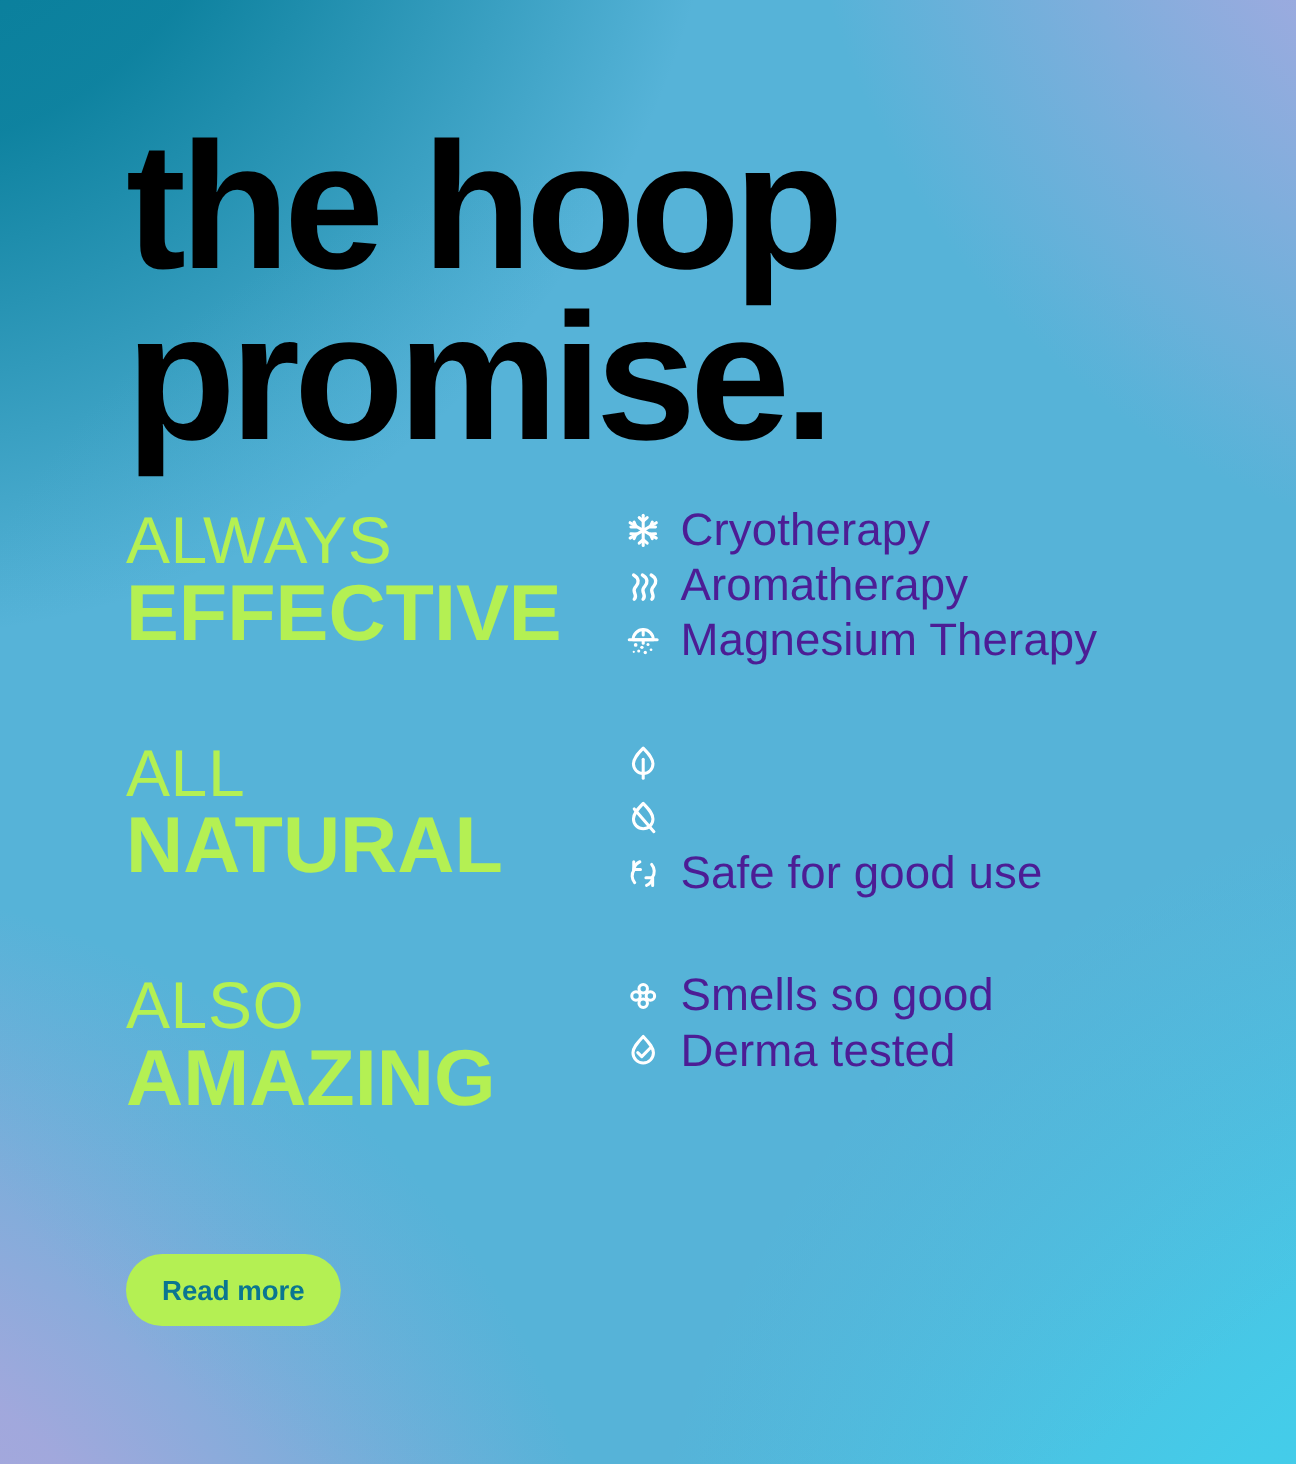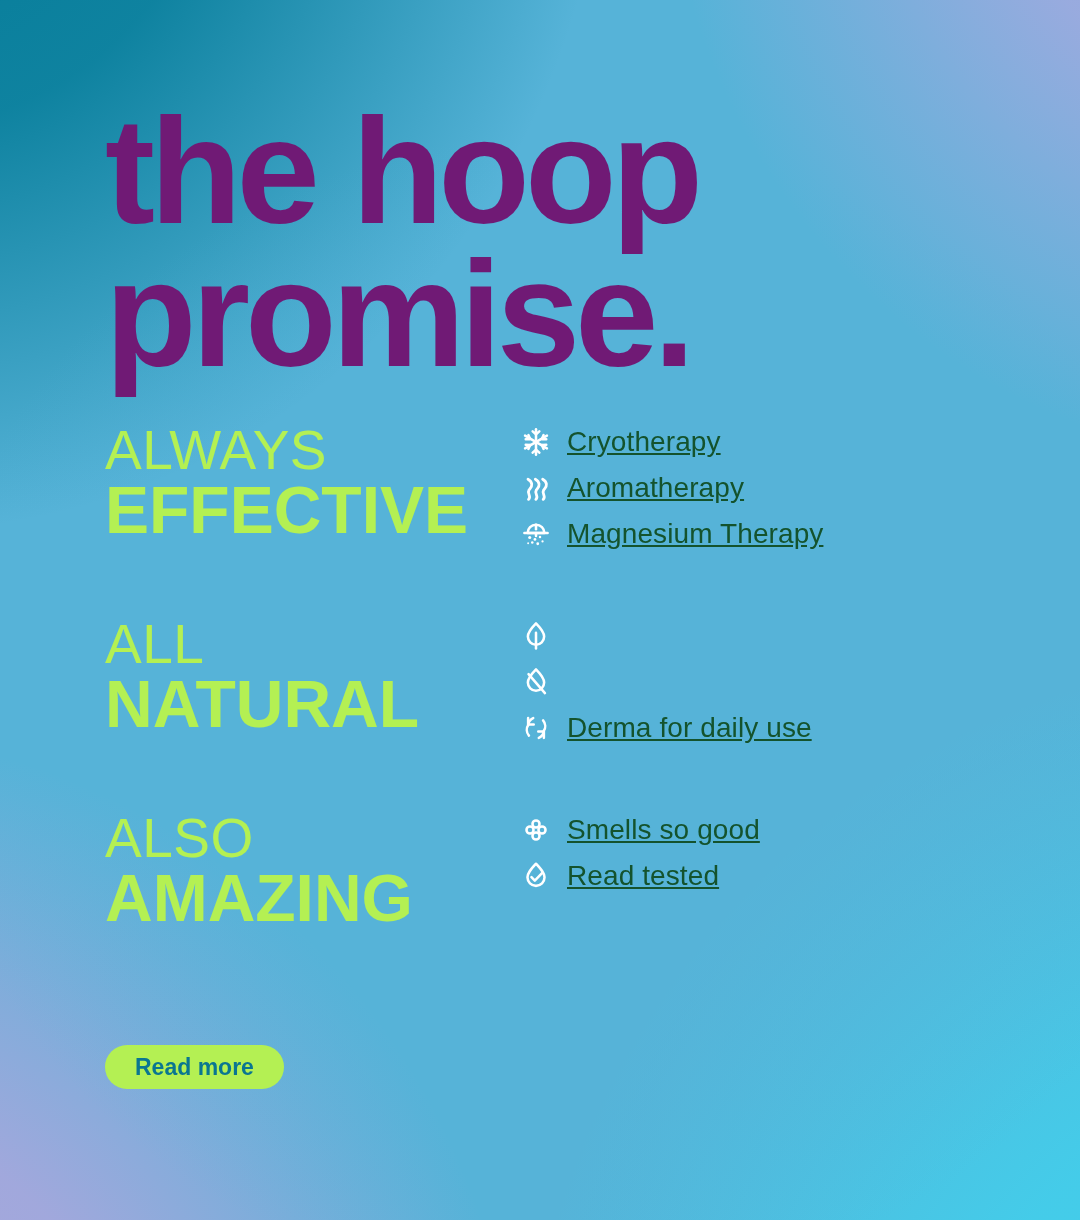--- a/index.html
+++ b/index.html
@@ -27,21 +27,21 @@
   
   .m4{ background:radial-gradient(78% 72% at 100% 100%, #41d0ec 0%, rgba(65,208,236,.85) 30%, rgba(65,208,236,0) 66%); }
   
   .m5{ background:radial-gradient(58% 46% at 52% 56%, rgba(86,179,216,.92) 0%, rgba(86,179,216,0) 74%); }
 
   #content{ position:relative; z-index:2; width:100%; height:100%; }
 
   
   .headline{
     position:absolute; left:105px; top:100px;
-    color:#701a75;
+    color:#000000;
     font-size:150px;
     font-weight:bold;
     line-height:.95;
     letter-spacing:-5px;
     white-space:pre-line;
   }
 
   
   .rows{ position:absolute; left:0; top:424px; width:100%; }
   .row{ position:relative; height:194px; }
@@ -59,29 +59,29 @@
     position:absolute; left:520px; top:-5px;
     display:flex; flex-direction:column; gap:0px;
   }
   .feature{
     display:flex; align-items:center; gap:15px;
     height:46px;
   }
   .f-icon{ width:32px; height:32px; flex:0 0 32px; display:block; }
   .f-icon svg{ display:block; width:32px; height:32px; }
   .f-text{
-    color:#14532d; font-size:28px; font-weight:400;
-    white-space:nowrap; letter-spacing:.1px;text-decoration:underline;
+    color:#4c1d95; font-size:38px; font-weight:400;
+    white-space:nowrap; letter-spacing:.1px;
   }
 
   
   .cta{
     position:absolute; left:105px; top:1045px;
     display:inline-flex; align-items:center; justify-content:center;
-    height:44px; padding:0 30px;
+    height:60px; padding:0 30px;
     background:#b4f053; color:#0a7691;
     border:none; border-radius:999px;
     font-family:"Liberation Sans", sans-serif;
     font-size:23px; font-weight:bold;
     cursor:pointer;
   }
 </style>
 </head>
 <body>
 
@@ -191,21 +191,21 @@
       <g stroke="#ffffff" fill="none" stroke-width="1.9" stroke-linecap="round" stroke-linejoin="round">
         <path d="M6.1 9.4A6.6 6.6 0 0 1 9.9 4.6"></path>
         <path d="M6.1 4.6v4.8h4.2"></path>
         <path d="M17.9 14.6a6.6 6.6 0 0 1-3.8 4.8"></path>
         <path d="M17.9 19.4v-4.8h-4.2"></path>
         <path d="M6.3 9.6a6.6 6.6 0 0 0 .4 8.1"></path>
         <path d="M17.7 14.4a6.6 6.6 0 0 0-.4-8.1"></path>
       </g>
                 </svg>
               </span>
-              <span class="f-text">Derma for daily use</span>
+              <span class="f-text">Safe for good use</span>
             </div>
           </div>
         </div>
         <div class="row">
           <div class="label">
             <span class="lead">ALSO</span>
             <span class="bold">AMAZING</span>
           </div>
           <div class="features">
             <div class="feature">
@@ -223,21 +223,21 @@
             </div>
             <div class="feature">
               <span class="f-icon">
                 <svg viewBox="0 0 24 24">
       <g stroke="#ffffff" fill="none" stroke-width="1.9" stroke-linecap="round" stroke-linejoin="round">
         <path d="M12 2.8c4.1 4.4 6.4 7.1 6.4 10.2A6.4 6.4 0 0 1 12 19.4a6.4 6.4 0 0 1-6.4-6.4c0-3.1 2.3-5.8 6.4-10.2z"></path>
         <path d="M8.6 12.9l2.5 2.5 5.6-5.7"></path>
       </g>
                 </svg>
               </span>
-              <span class="f-text">Read tested</span>
+              <span class="f-text">Derma tested</span>
             </div>
           </div>
         </div>
       </div>
 
     <button class="cta">Read more</button>
 
   </div>
 </div>
 

